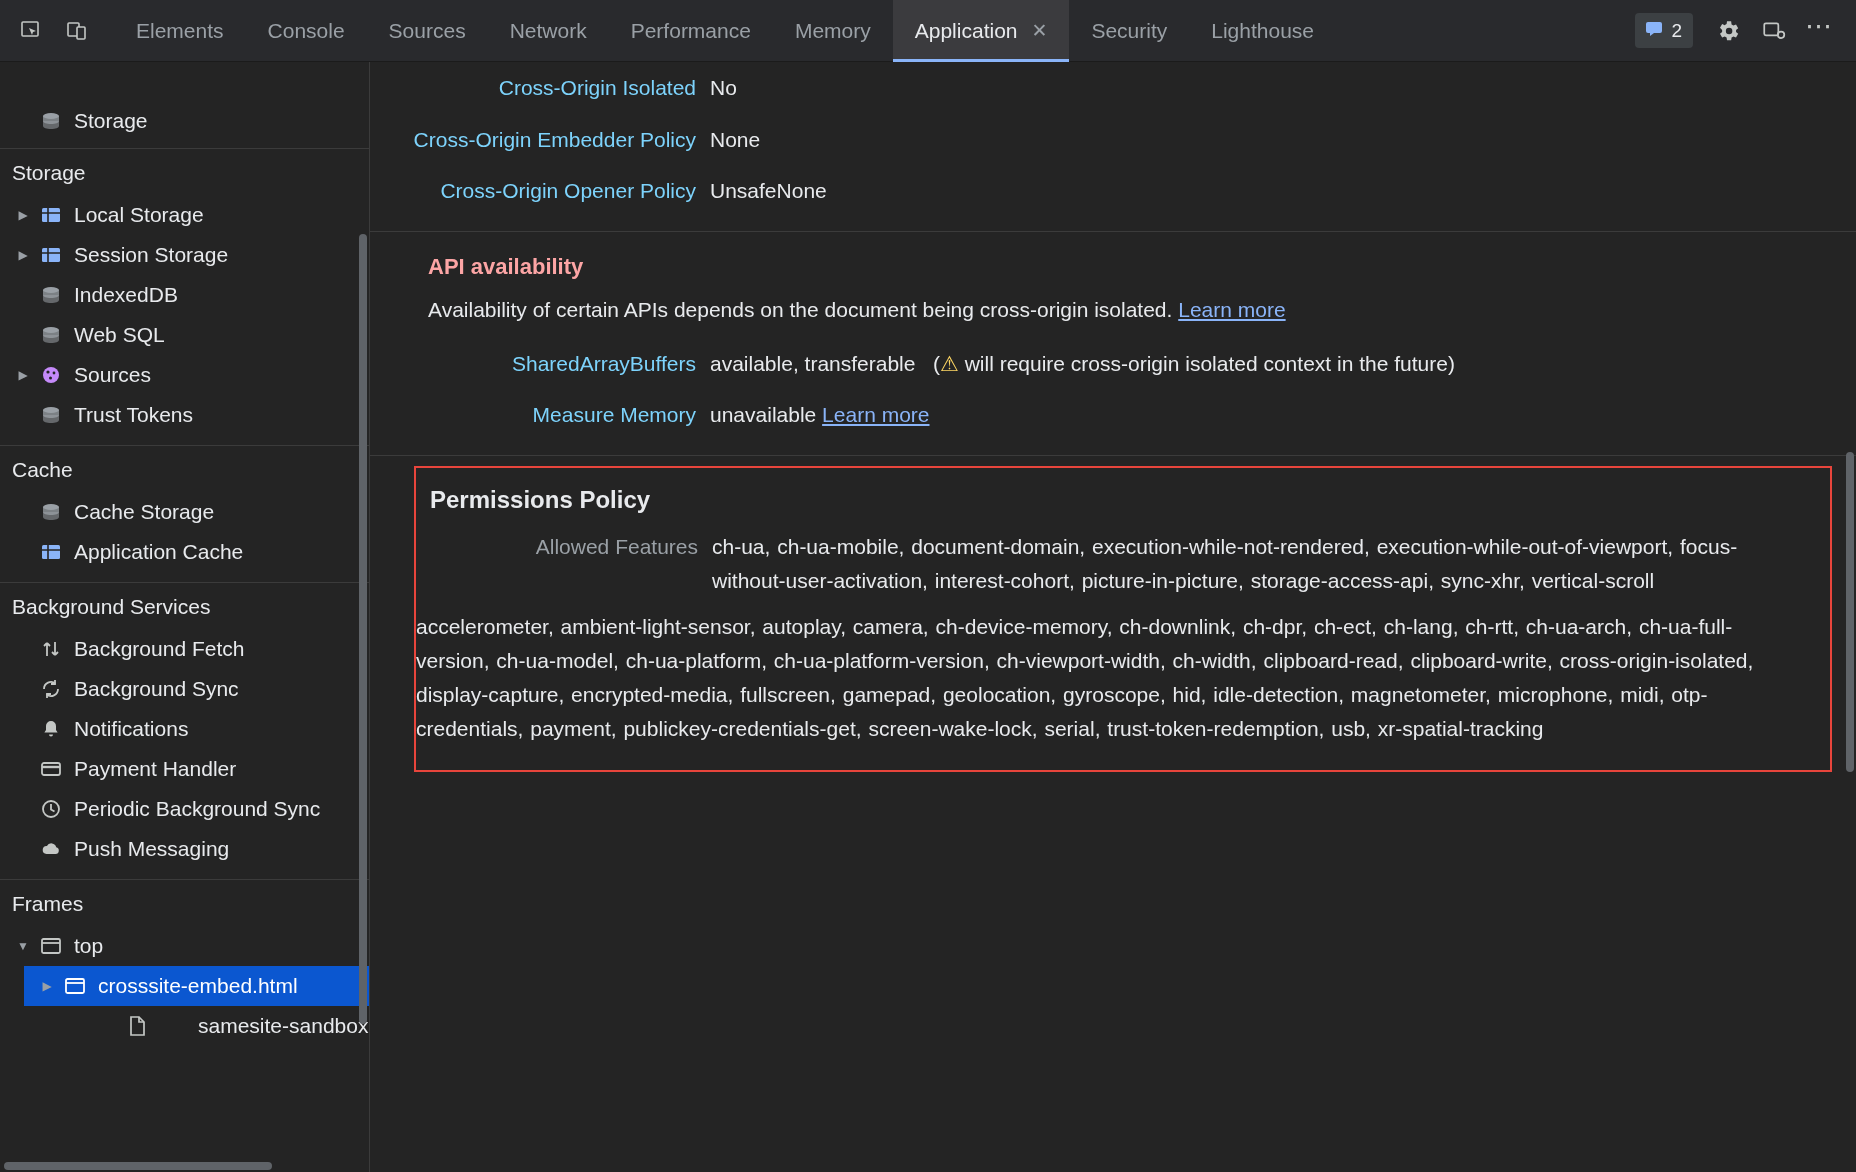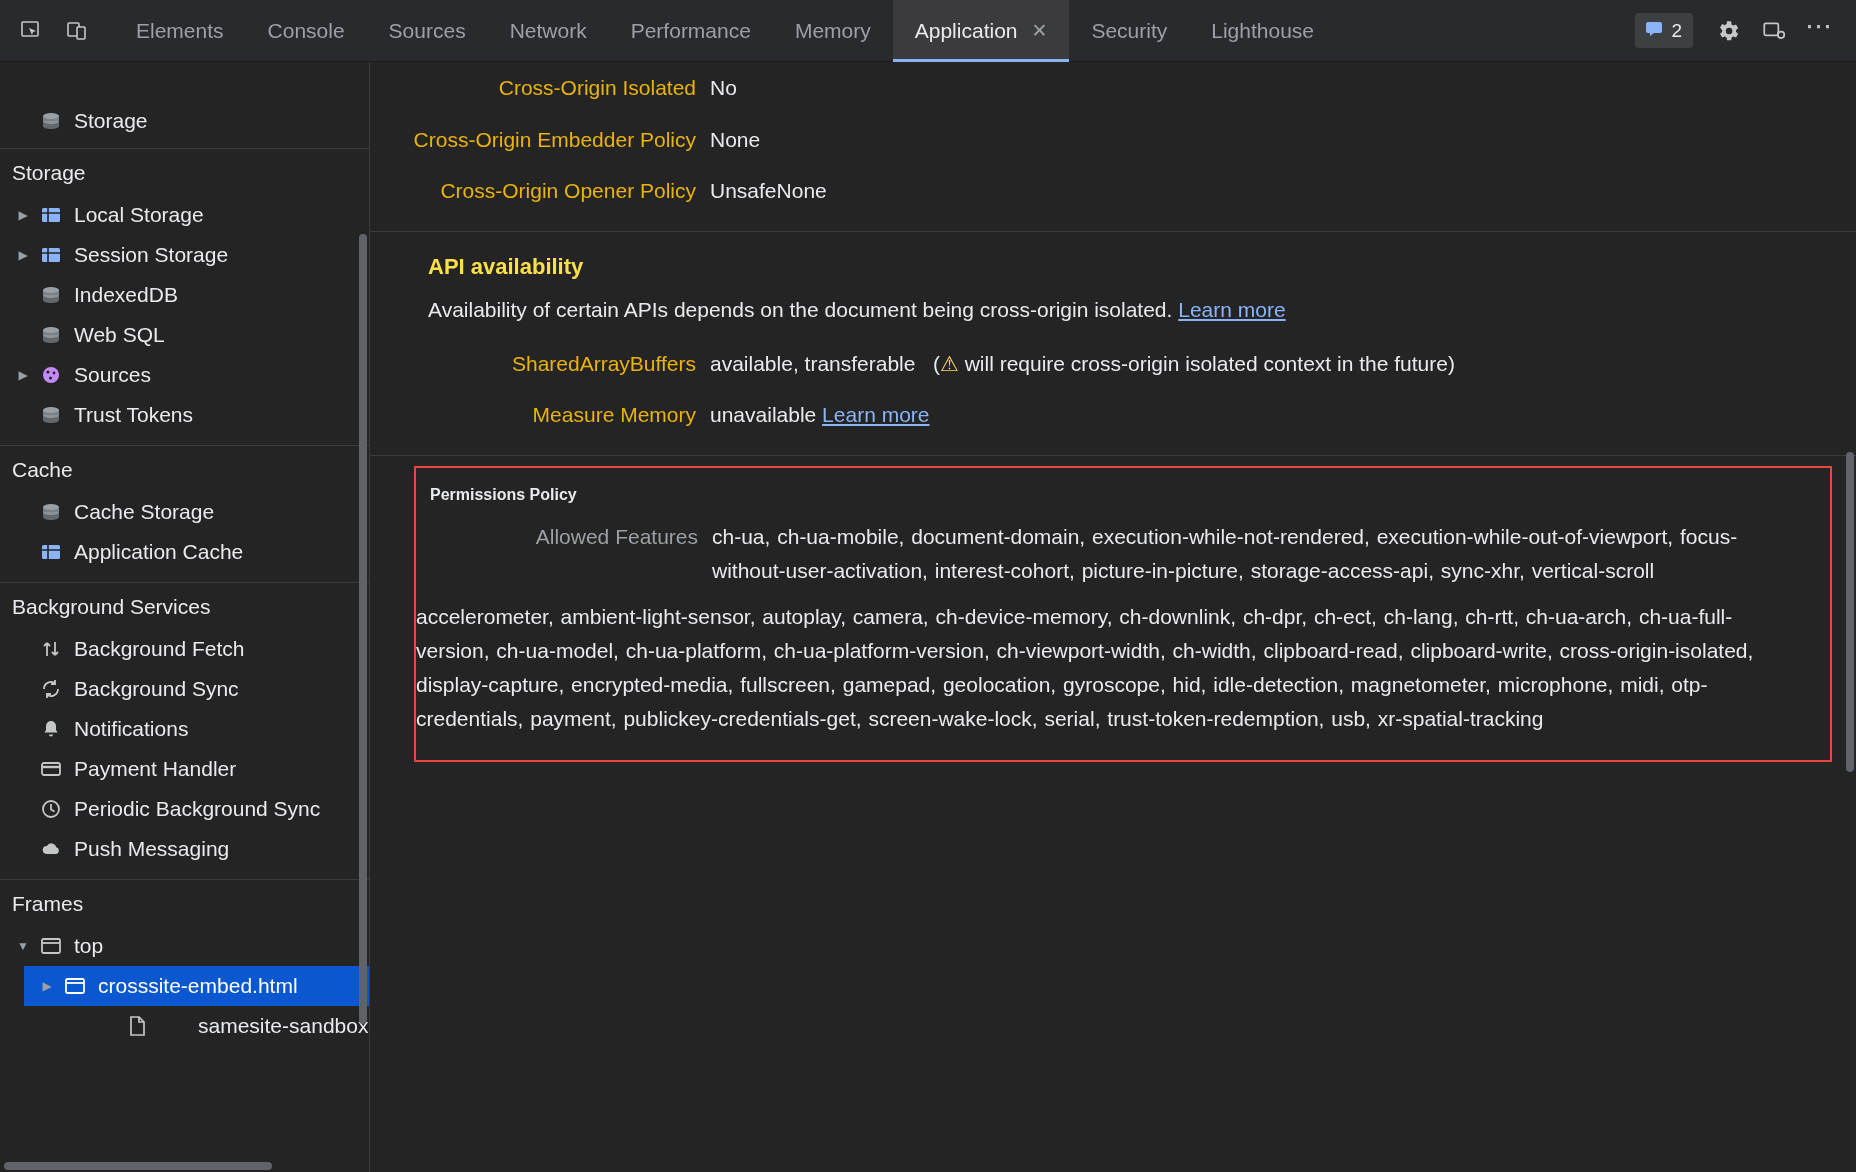--- a/index.html
+++ b/index.html
@@ -172,59 +172,59 @@
   .kv-row {
     display: flex;
     align-items: flex-start;
     padding: 10px 0;
     font-size: 21px;
   }
   .kv-key {
     width: 340px;
     flex: 0 0 340px;
     text-align: right;
-    color: #eab308;
+    color: #7dd3fc;
     padding-right: 14px;
     line-height: 1.5;
   }
   .kv-val {
     color: #e8eaed;
     line-height: 1.5;
     padding-right: 30px;
     flex: 1 1 auto;
     min-width: 0;
   }
   .section-divider {
     height: 1px;
     background: #3b3b3b;
     margin: 14px 0 0 0;
   }
   .section-title {
     font-size: 22px;
-    color: #fde047;
+    color: #fca5a5;
     font-weight: bold;
     padding: 22px 0 6px 58px;
   }
   .section-desc {
     font-size: 21px;
     color: #e8eaed;
     padding: 12px 0 16px 58px;
   }
   a.link { color: #8ab4f8; text-decoration: underline; }
   .warn-ico { color: #fdd663; }
 
   
   .pp-box {
     margin: 10px 24px 0 44px;
     border: 2px solid #e8453c;
     padding: 12px 0 18px 0;
     background: #242424;
   }
   .pp-title {
-    font-size: 16px;
+    font-size: 24px;
     font-weight: bold;
     color: #e8eaed;
     padding: 6px 0 10px 14px;
   }
   .pp-row {
     display: flex;
     align-items: flex-start;
     font-size: 21px;
     padding: 6px 0;
   }

